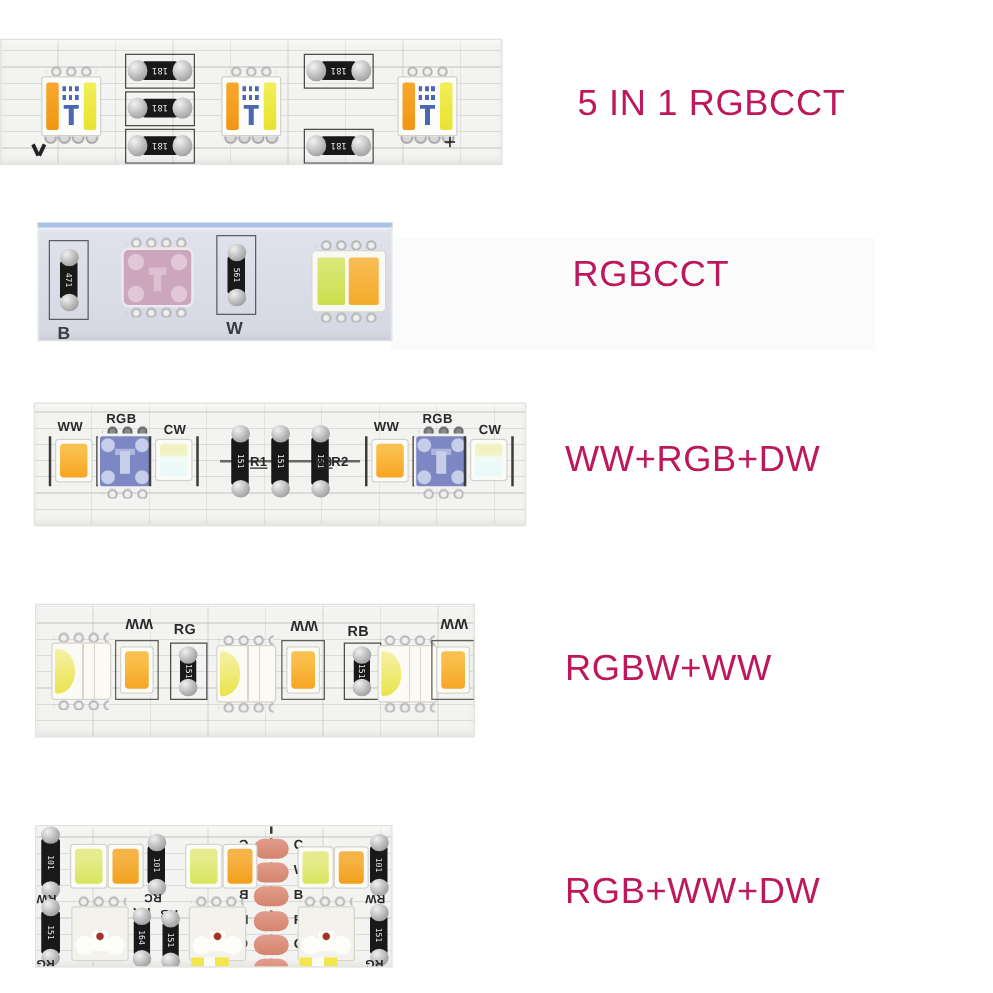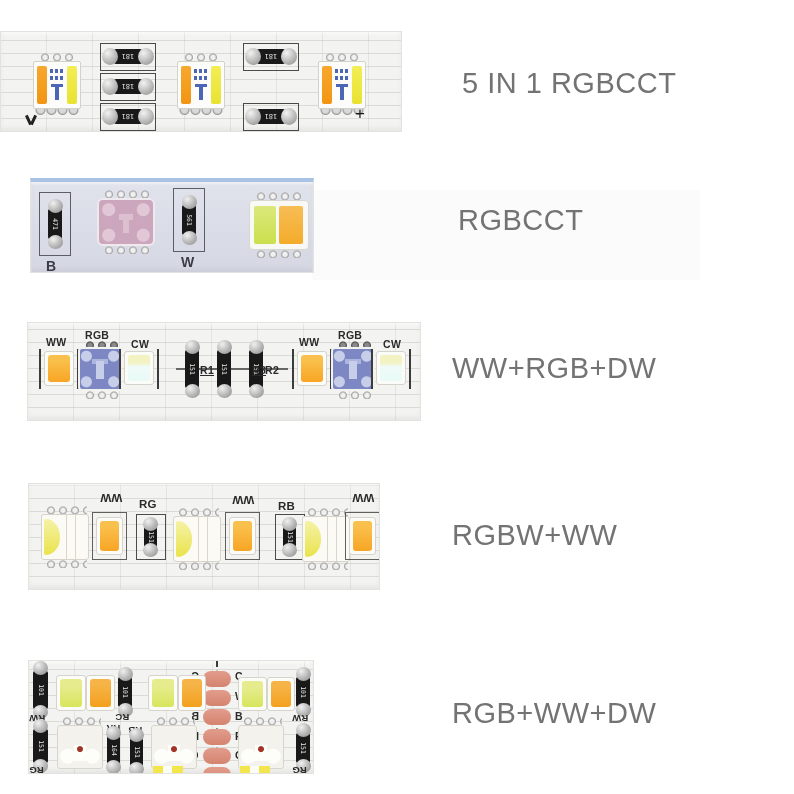--- a/index.html
+++ b/index.html
@@ -1,20 +1,20 @@
 <!DOCTYPE html>
 <html><head>
 <meta charset="utf-8">
 <style>
   html,body{margin:0;padding:0;}
   body{width:794px;height:794px;position:relative;background:#ffffff;
        font-family:"Liberation Sans",sans-serif;overflow:hidden;}
   .abs{position:absolute;}
   
-  .lbl{position:absolute;font-size:29px;color:#737373;letter-spacing:.5px;white-space:nowrap;}
+  .lbl{position:absolute;font-size:29px;color:#be185d;letter-spacing:.5px;white-space:nowrap;}
   
   .strip{position:absolute;overflow:hidden;background:#f3f3f1;border:1px solid #e2e2de;
          box-shadow:inset 0 -3px 4px rgba(120,120,120,.10), inset 0 2px 3px rgba(255,255,255,.6);}
   .traces{background-image:
       repeating-linear-gradient(0deg, rgba(190,190,186,0) 0 12px, rgba(188,188,184,.45) 12px 13px),
       repeating-linear-gradient(90deg, rgba(190,190,186,0) 0 45px, rgba(188,188,184,.30) 45px 46px);}
   
   .bracket{position:absolute;border:1.5px solid rgba(45,45,45,.85);background:transparent;}
   .res-h{position:relative;width:28px;height:15px;background:#191919;border-radius:2px;margin:5px auto 0 auto;}
   .res-h::before,.res-h::after{content:"";position:absolute;top:-1px;width:16px;height:17px;border-radius:50%;

